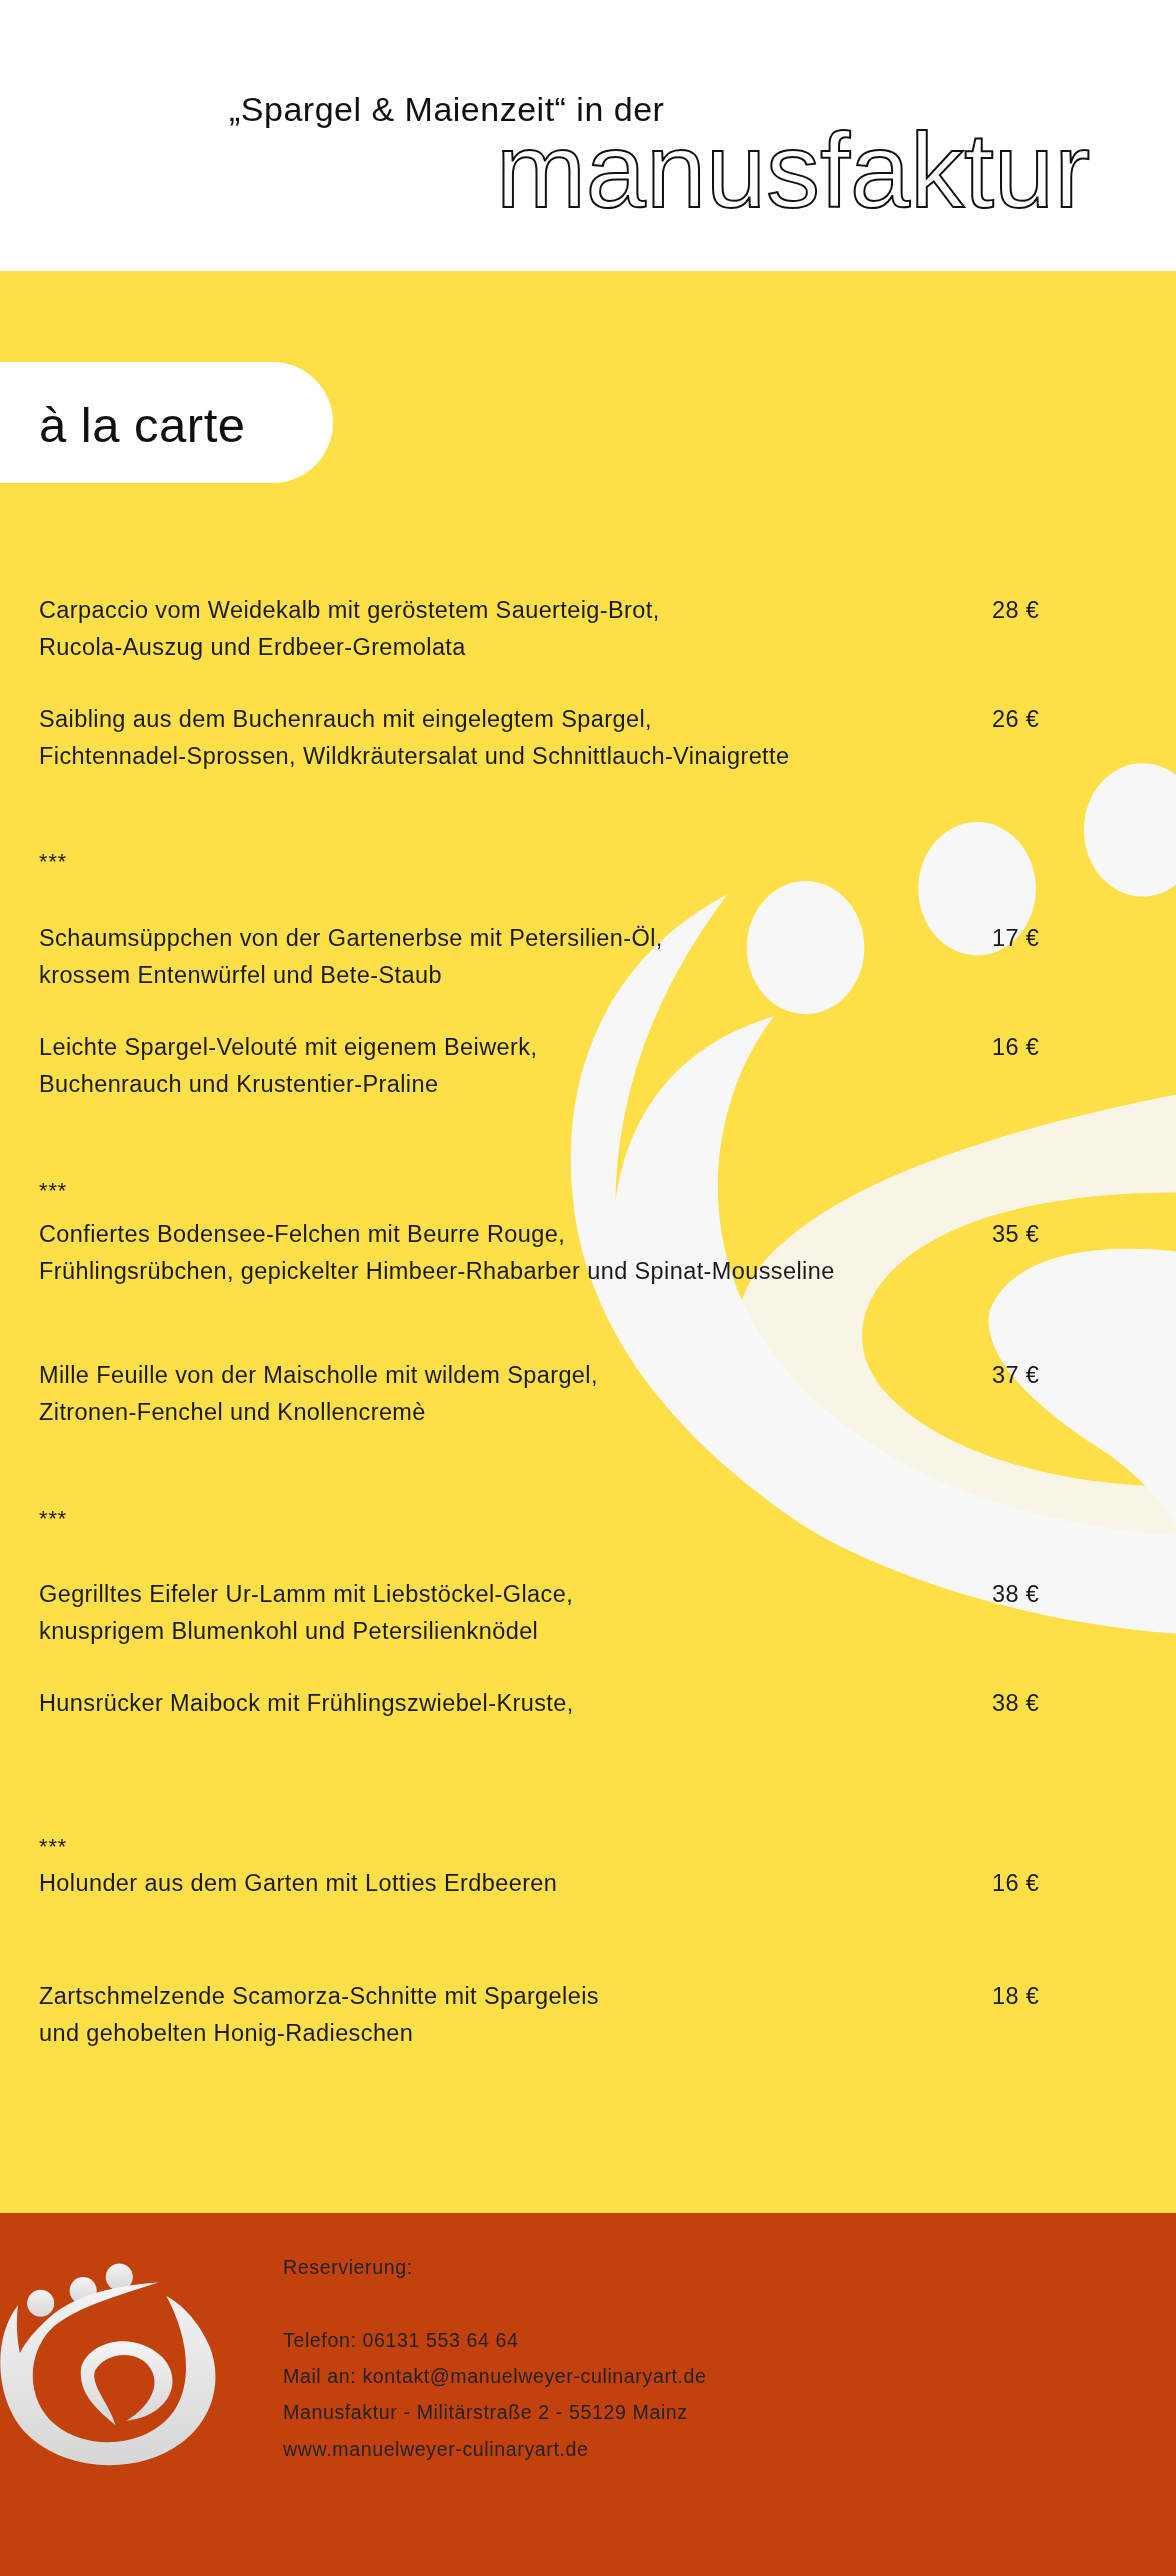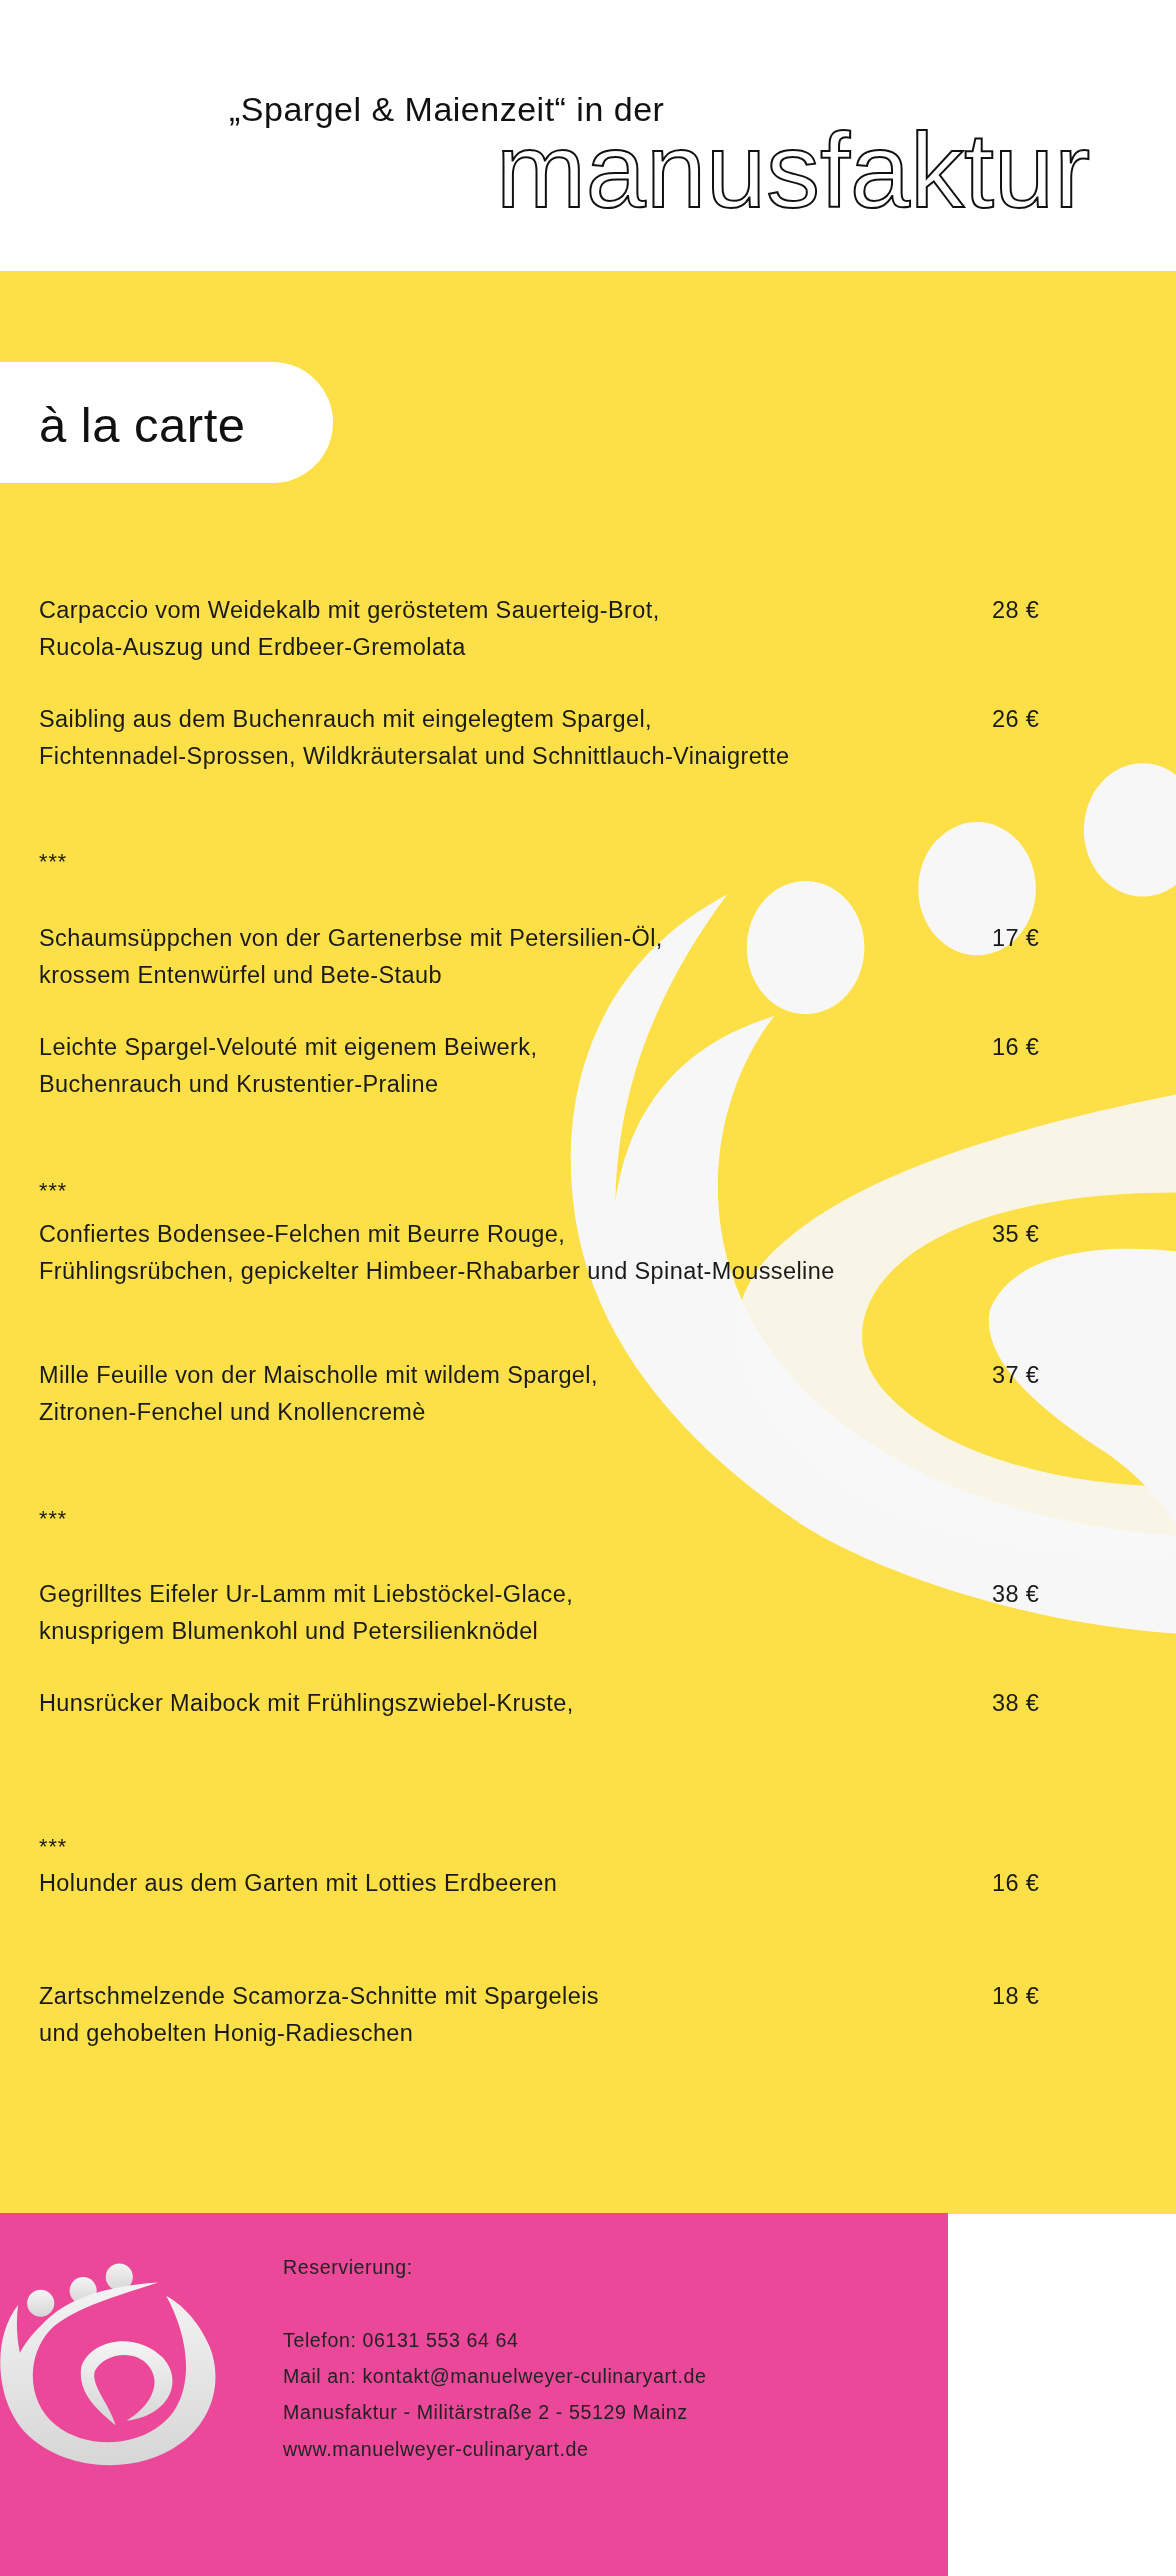--- a/index.html
+++ b/index.html
@@ -10,21 +10,21 @@
   .brand { position:absolute; left:490px; top:118px; width:608px; height:108px; }
   .main { position:absolute; left:0; top:271px; width:1176px; height:1943px; background:#fde047; overflow:hidden; }
   .watermark { position:absolute; left:0; top:0; width:1176px; height:1943px; }
   .pill { position:absolute; left:0; top:91px; width:333px; height:121px; background:#fff;
           border-radius:0 61px 61px 0; }
   .pill-label { position:absolute; left:39px; top:35px; font-size:49px; color:#111; letter-spacing:0.5px; white-space:nowrap; }
   .item { position:absolute; left:39px; width:1000px; font-size:23.5px; line-height:37px; letter-spacing:0.4px; color:#1a1a1a; }
   .item .desc { display:block; width:921px; }
   .item .price { position:absolute; left:953px; top:0; white-space:nowrap; }
   .sep { position:absolute; left:39px; font-size:21.6px; color:#1a1a1a; letter-spacing:1px; }
-  .footer { position:absolute; left:0; top:2213px; width:948px; height:363px; background:#ec4899; }
+  .footer { position:absolute; left:0; top:2213px; width:1176px; height:363px; background:#c2410c; }
   .footer-logo { position:absolute; left:0; top:27.4px; width:235px; height:235px; }
   .contact { position:absolute; left:283px; font-size:19.6px; letter-spacing:0.6px; color:#222; white-space:nowrap; }
 </style>
 </head>
 <body>
 
 <div class="header">
   <div class="subtitle">„Spargel &amp; Maienzeit“ in der</div>
   <svg class="brand" viewBox="0 0 620 110" preserveAspectRatio="none">
     <text x="6" y="98" font-family="Liberation Sans, DejaVu Sans, sans-serif" font-size="118" font-weight="normal" fill="none" stroke="#111" stroke-width="2.2" textLength="606" lengthAdjust="spacingAndGlyphs" transform="scale(1,0.92)">manusfaktur</text>

